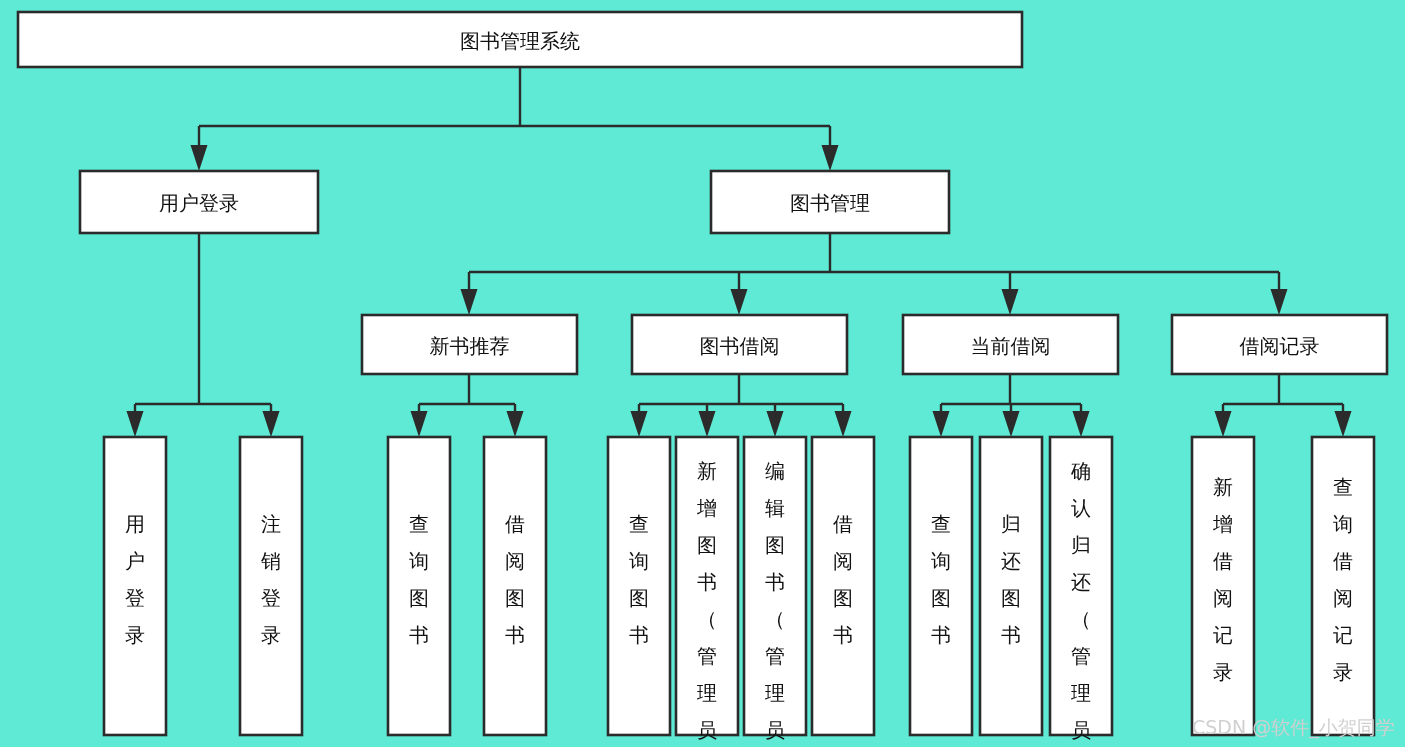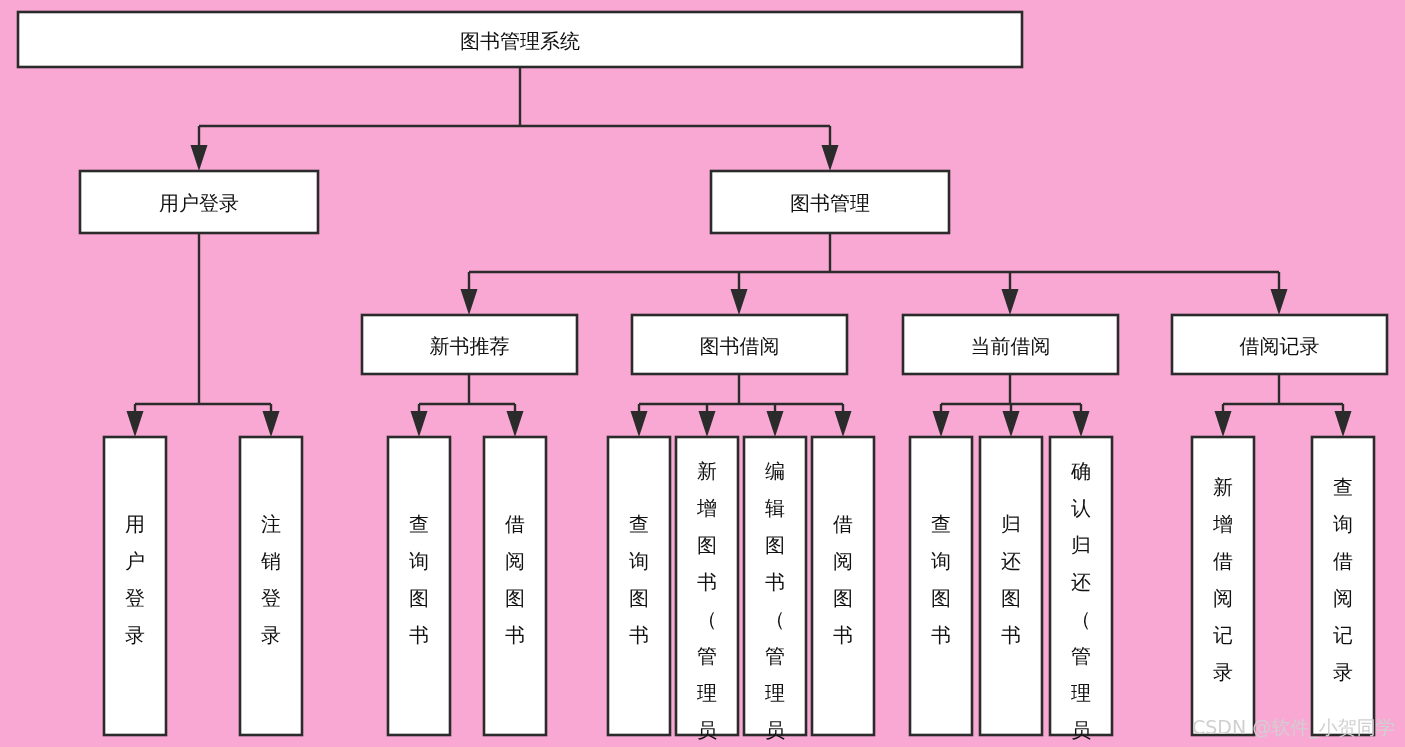--- a/index.html
+++ b/index.html
@@ -11,21 +11,21 @@
   body {
     width: 1405px;
     height: 747px;
     overflow: hidden;
     font-family: "DejaVu Sans", "Liberation Sans", sans-serif;
   }
   #diagram-root {
     position: relative;
     width: 1405px;
     height: 747px;
-    background: #f9a8d4;
+    background: #5eead4;
   }
   svg.diagram-canvas {
     position: absolute;
     left: 0;
     top: 0;
     width: 1405px;
     height: 747px;
     display: block;
   }
   .node-box {

